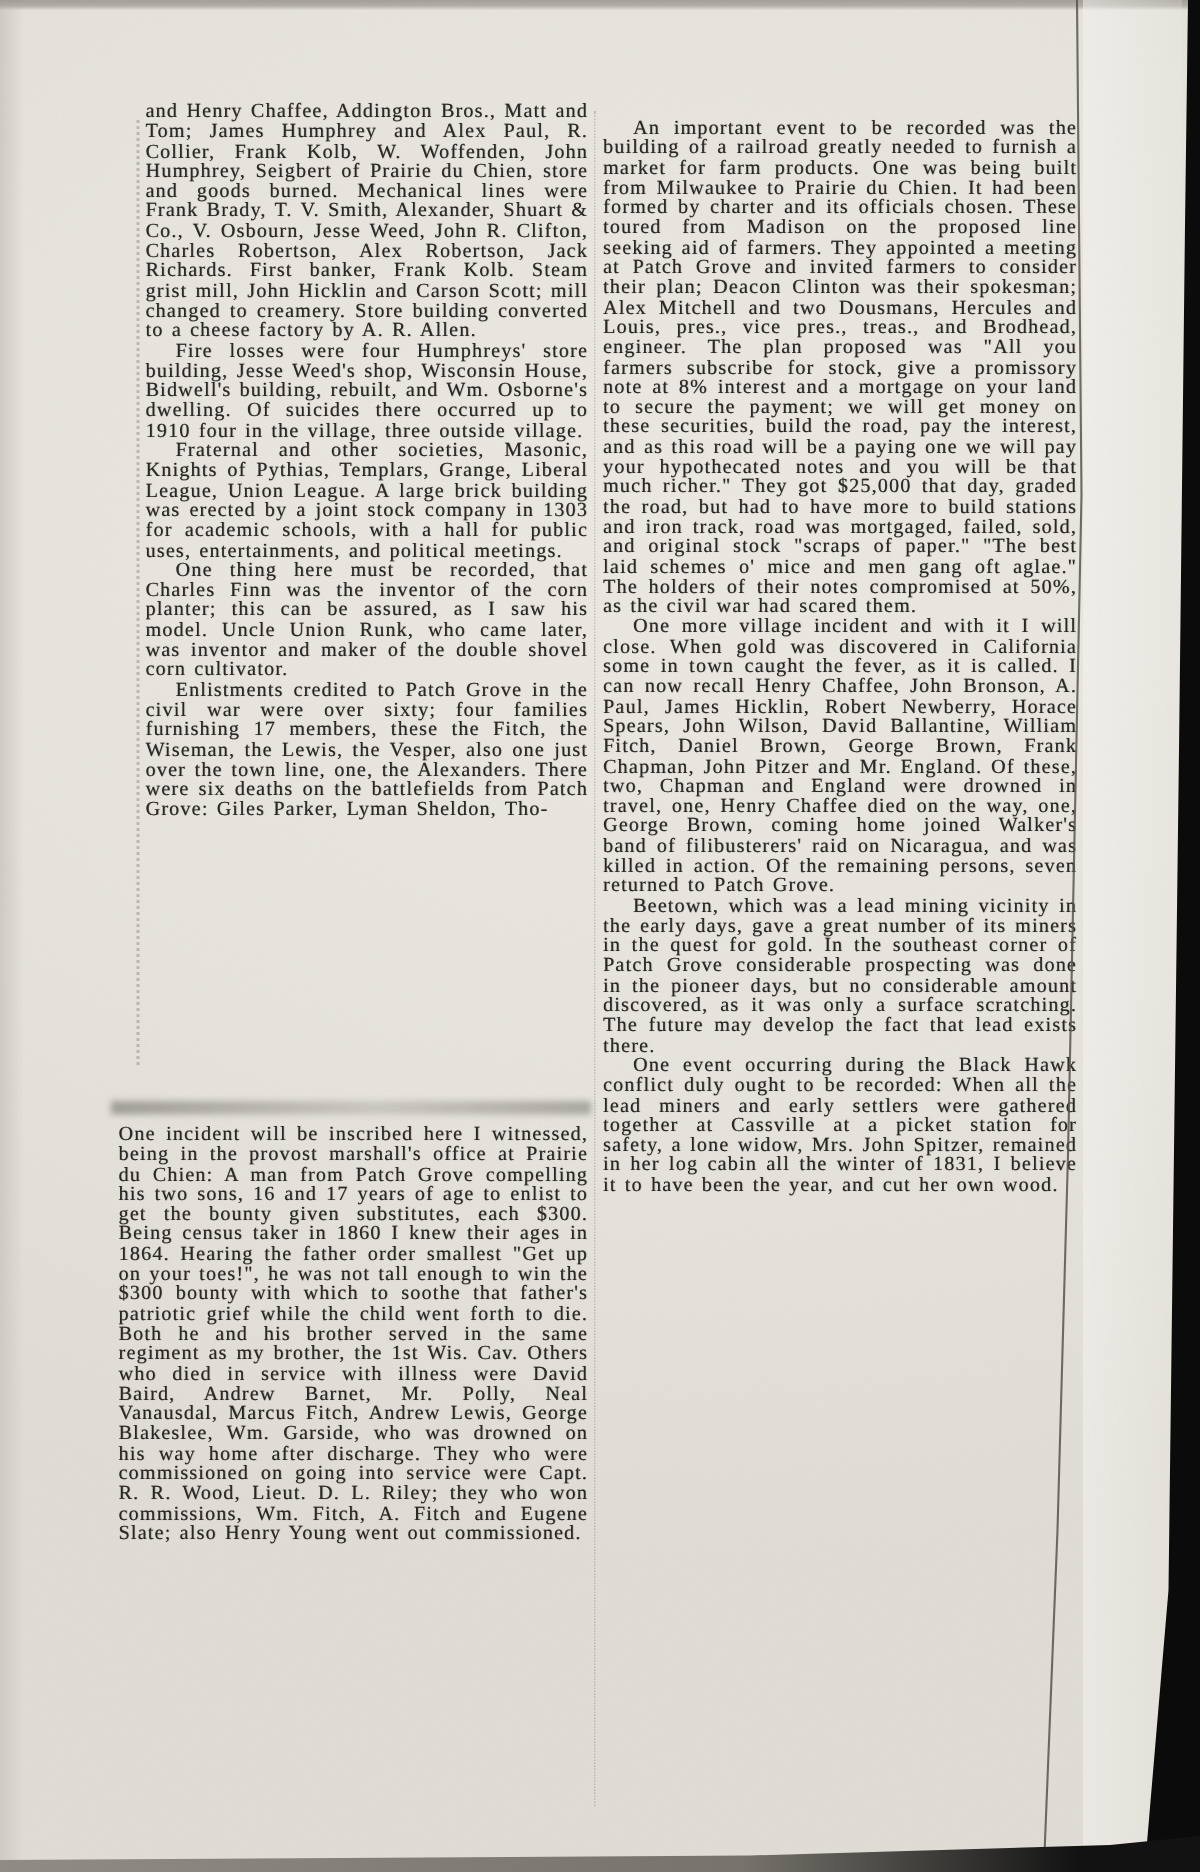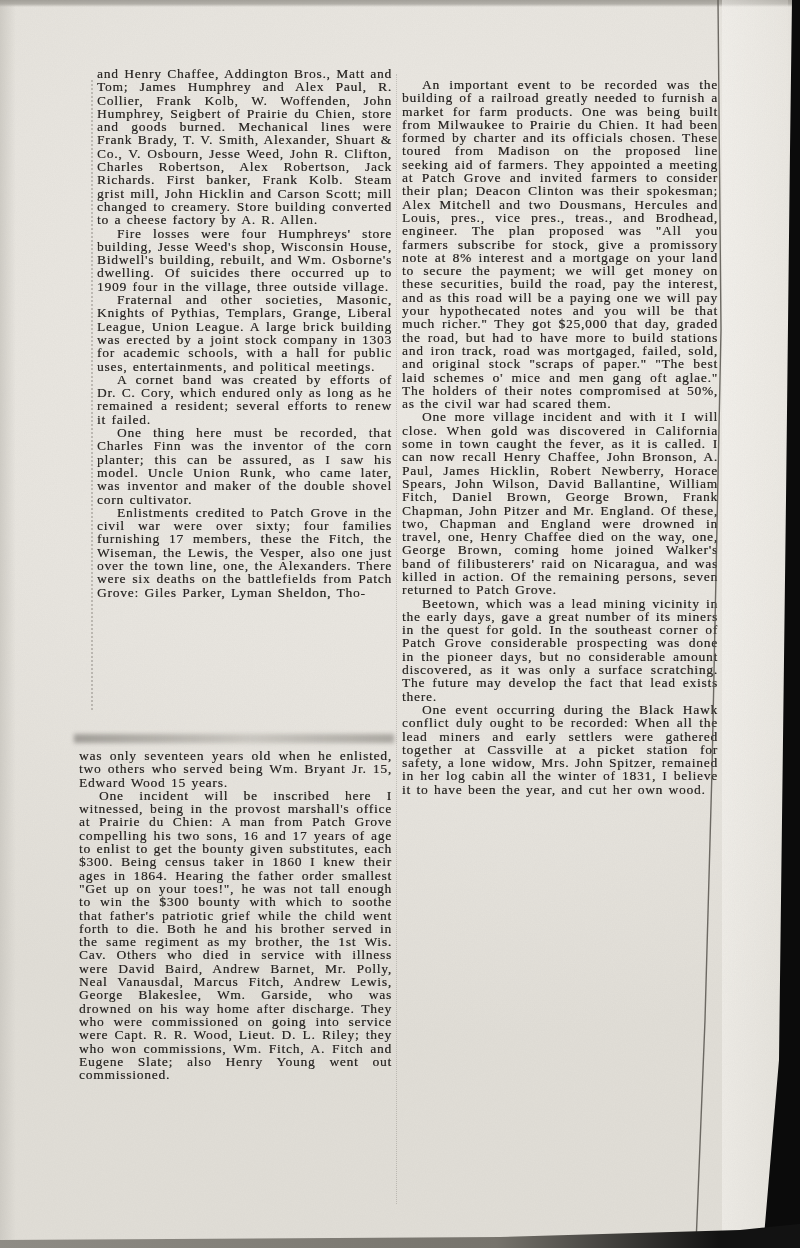--- a/index.html
+++ b/index.html
@@ -59,31 +59,29 @@
 <div class="page">
 
   <div class="top-edge"></div>
   <div class="right-margin"></div>
 
   <div class="rule rule-left"></div>
   <div class="rule rule-mid"></div>
 
   <div id="leftUpper" class="col first-flush">
       <p class="para">and Henry Chaffee, Addington Bros., Matt and Tom; James Humphrey and Alex Paul, R. Collier, Frank Kolb, W. Woffenden, John Humphrey, Seigbert of Prairie du Chien, store and goods burned. Mechanical lines were Frank Brady, T. V. Smith, Alexander, Shuart &amp; Co., V. Osbourn, Jesse Weed, John R. Clifton, Charles Robertson, Alex Robertson, Jack Richards. First banker, Frank Kolb. Steam grist mill, John Hicklin and Carson Scott; mill changed to creamery. Store building converted to a cheese factory by A. R. Allen.</p>
-      <p class="para">Fire losses were four Humphreys' store building, Jesse Weed's shop, Wisconsin House, Bidwell's building, rebuilt, and Wm. Osborne's dwelling. Of suicides there occurred up to 1909 four in the village, three outside village.</p>
+      <p class="para">Fire losses were four Humphreys' store building, Jesse Weed's shop, Wisconsin House, Bidwell's building, rebuilt, and Wm. Osborne's dwelling. Of suicides there occurred up to 1910 four in the village, three outside village.</p>
       <p class="para">Fraternal and other societies, Masonic, Knights of Pythias, Templars, Grange, Liberal League, Union League. A large brick building was erected by a joint stock company in 1303 for academic schools, with a hall for public uses, entertainments, and political meetings.</p>
-      <p class="para">A cornet band was created by efforts of Dr. C. Cory, which endured only as long as he remained a resident; several efforts to renew it failed.</p>
       <p class="para">One thing here must be recorded, that Charles Finn was the inventor of the corn planter; this can be assured, as I saw his model. Uncle Union Runk, who came later, was inventor and maker of the double shovel corn cultivator.</p>
       <p class="para">Enlistments credited to Patch Grove in the civil war were over sixty; four families furnishing 17 members, these the Fitch, the Wiseman, the Lewis, the Vesper, also one just over the town line, one, the Alexanders. There were six deaths on the battlefields from Patch Grove: Giles Parker, Lyman Sheldon, Tho-</p>
     </div>
 
   <div class="cut-smudge"></div>
 
   <div id="leftLower" class="col first-flush">
-      <p class="para">was only seventeen years old when he enlisted, two others who served being Wm. Bryant Jr. 15, Edward Wood 15 years.</p>
       <p class="para">One incident will be inscribed here I witnessed, being in the provost marshall's office at Prairie du Chien: A man from Patch Grove compelling his two sons, 16 and 17 years of age to enlist to get the bounty given substitutes, each $300. Being census taker in 1860 I knew their ages in 1864. Hearing the father order smallest "Get up on your toes!", he was not tall enough to win the $300 bounty with which to soothe that father's patriotic grief while the child went forth to die. Both he and his brother served in the same regiment as my brother, the 1st Wis. Cav. Others who died in service with illness were David Baird, Andrew Barnet, Mr. Polly, Neal Vanausdal, Marcus Fitch, Andrew Lewis, George Blakeslee, Wm. Garside, who was drowned on his way home after discharge. They who were commissioned on going into service were Capt. R. R. Wood, Lieut. D. L. Riley; they who won commissions, Wm. Fitch, A. Fitch and Eugene Slate; also Henry Young went out commissioned.</p>
     </div>
 
   <div id="rightCol" class="col">
       <p class="para">An important event to be recorded was the building of a railroad greatly needed to furnish a market for farm products. One was being built from Milwaukee to Prairie du Chien. It had been formed by charter and its officials chosen. These toured from Madison on the proposed line seeking aid of farmers. They appointed a meeting at Patch Grove and invited farmers to consider their plan; Deacon Clinton was their spokesman; Alex Mitchell and two Dousmans, Hercules and Louis, pres., vice pres., treas., and Brodhead, engineer. The plan proposed was "All you farmers subscribe for stock, give a promissory note at 8% interest and a mortgage on your land to secure the payment; we will get money on these securities, build the road, pay the interest, and as this road will be a paying one we will pay your hypothecated notes and you will be that much richer." They got $25,000 that day, graded the road, but had to have more to build stations and iron track, road was mortgaged, failed, sold, and original stock "scraps of paper." "The best laid schemes o' mice and men gang oft aglae." The holders of their notes compromised at 50%, as the civil war had scared them.</p>
       <p class="para">One more village incident and with it I will close. When gold was discovered in California some in town caught the fever, as it is called. I can now recall Henry Chaffee, John Bronson, A. Paul, James Hicklin, Robert Newberry, Horace Spears, John Wilson, David Ballantine, William Fitch, Daniel Brown, George Brown, Frank Chapman, John Pitzer and Mr. England. Of these, two, Chapman and England were drowned in travel, one, Henry Chaffee died on the way, one, George Brown, coming home joined Walker's band of filibusterers' raid on Nicaragua, and was killed in action. Of the remaining persons, seven returned to Patch Grove.</p>
       <p class="para">Beetown, which was a lead mining vicinity in the early days, gave a great number of its miners in the quest for gold. In the southeast corner of Patch Grove considerable prospecting was done in the pioneer days, but no considerable amount discovered, as it was only a surface scratching. The future may develop the fact that lead exists there.</p>
       <p class="para">One event occurring during the Black Hawk conflict duly ought to be recorded: When all the lead miners and early settlers were gathered together at Cassville at a picket station for safety, a lone widow, Mrs. John Spitzer, remained in her log cabin all the winter of 1831, I believe it to have been the year, and cut her own wood.</p>
     </div>
 

